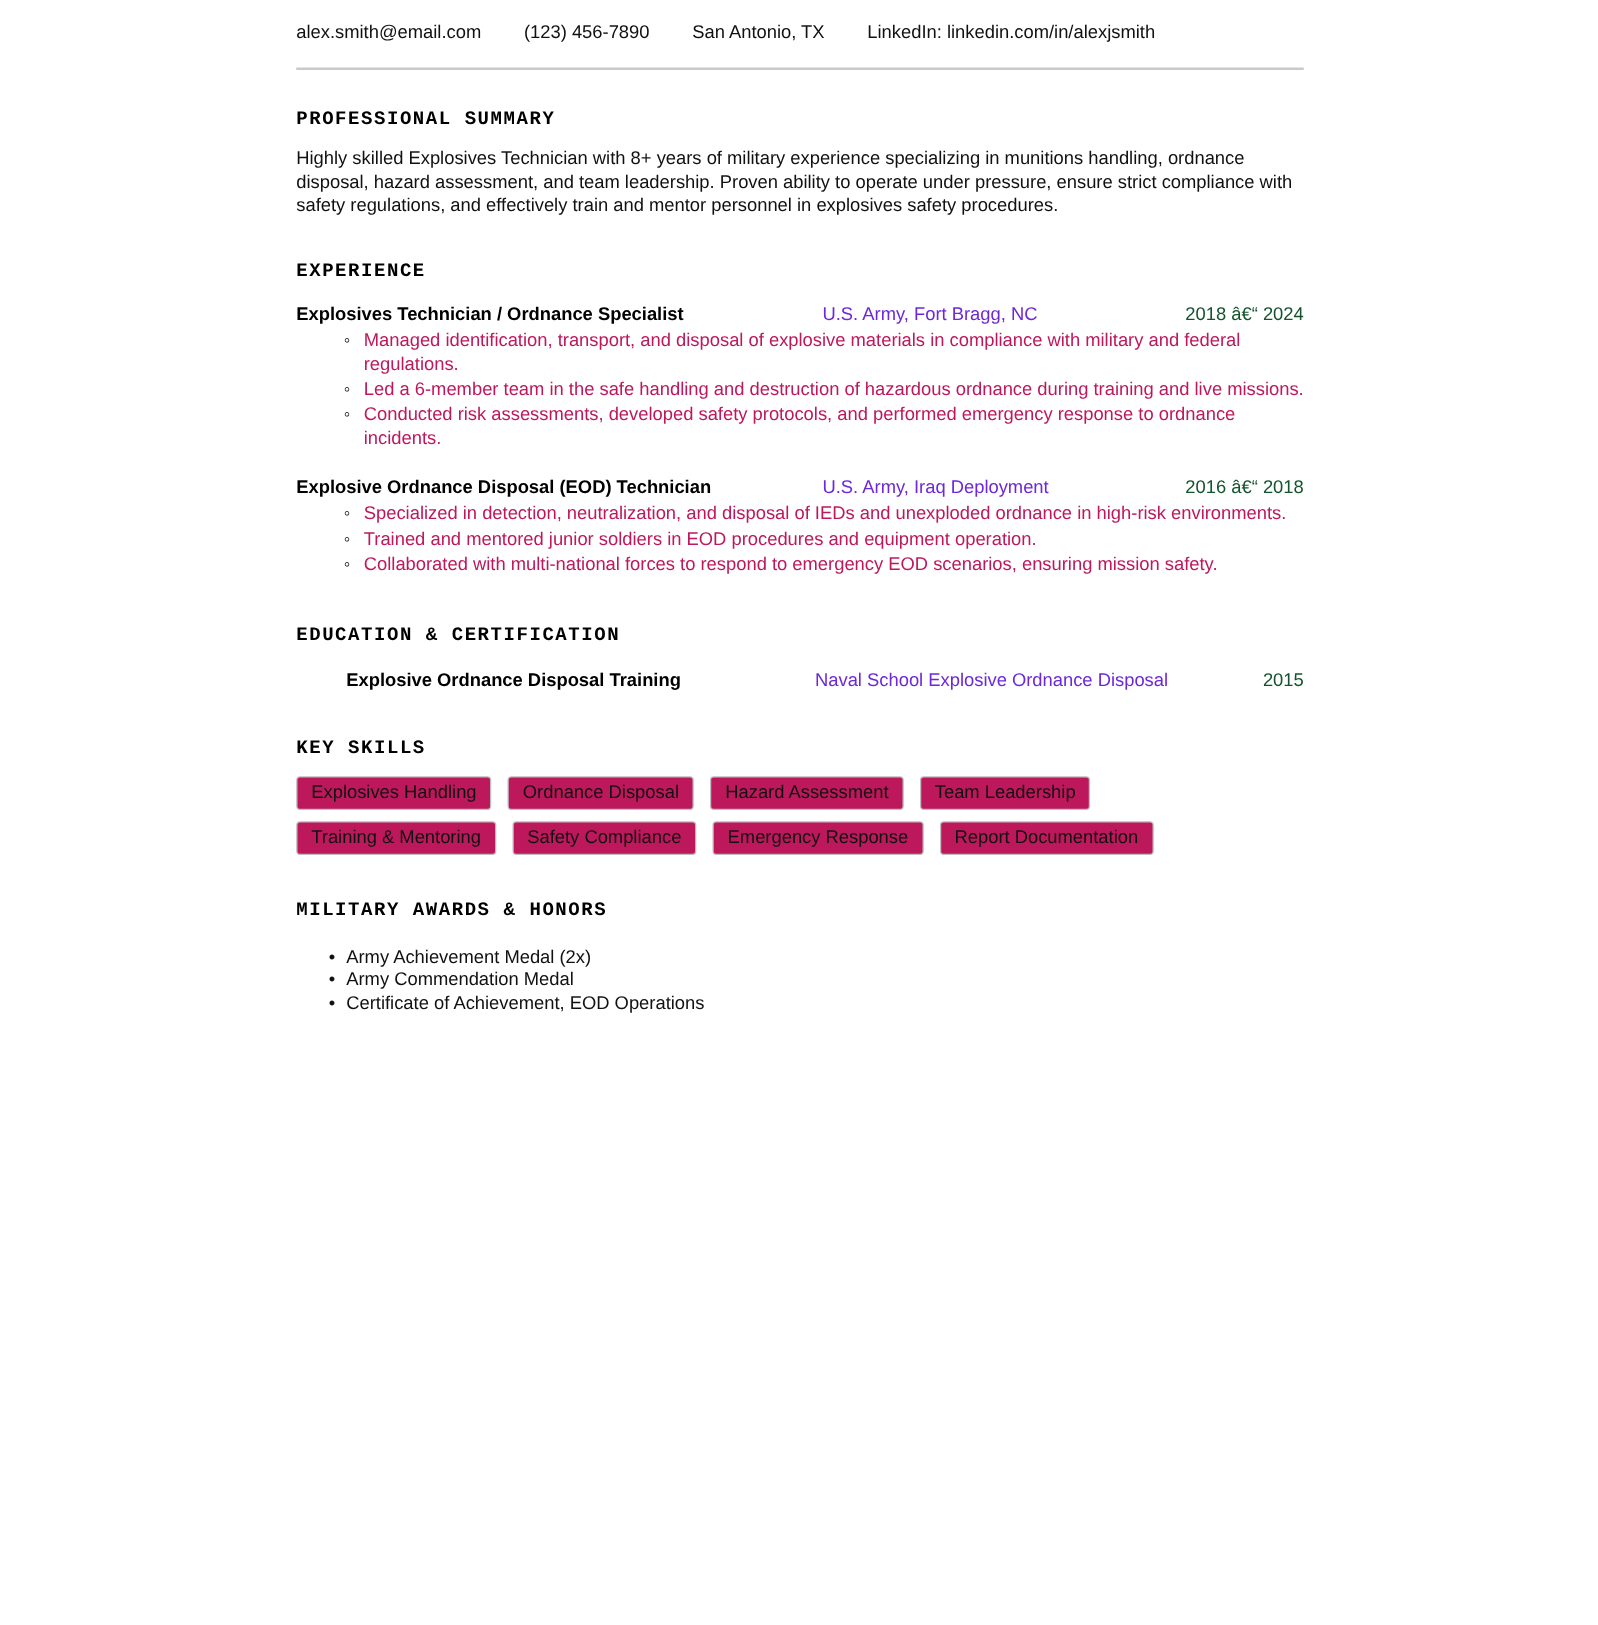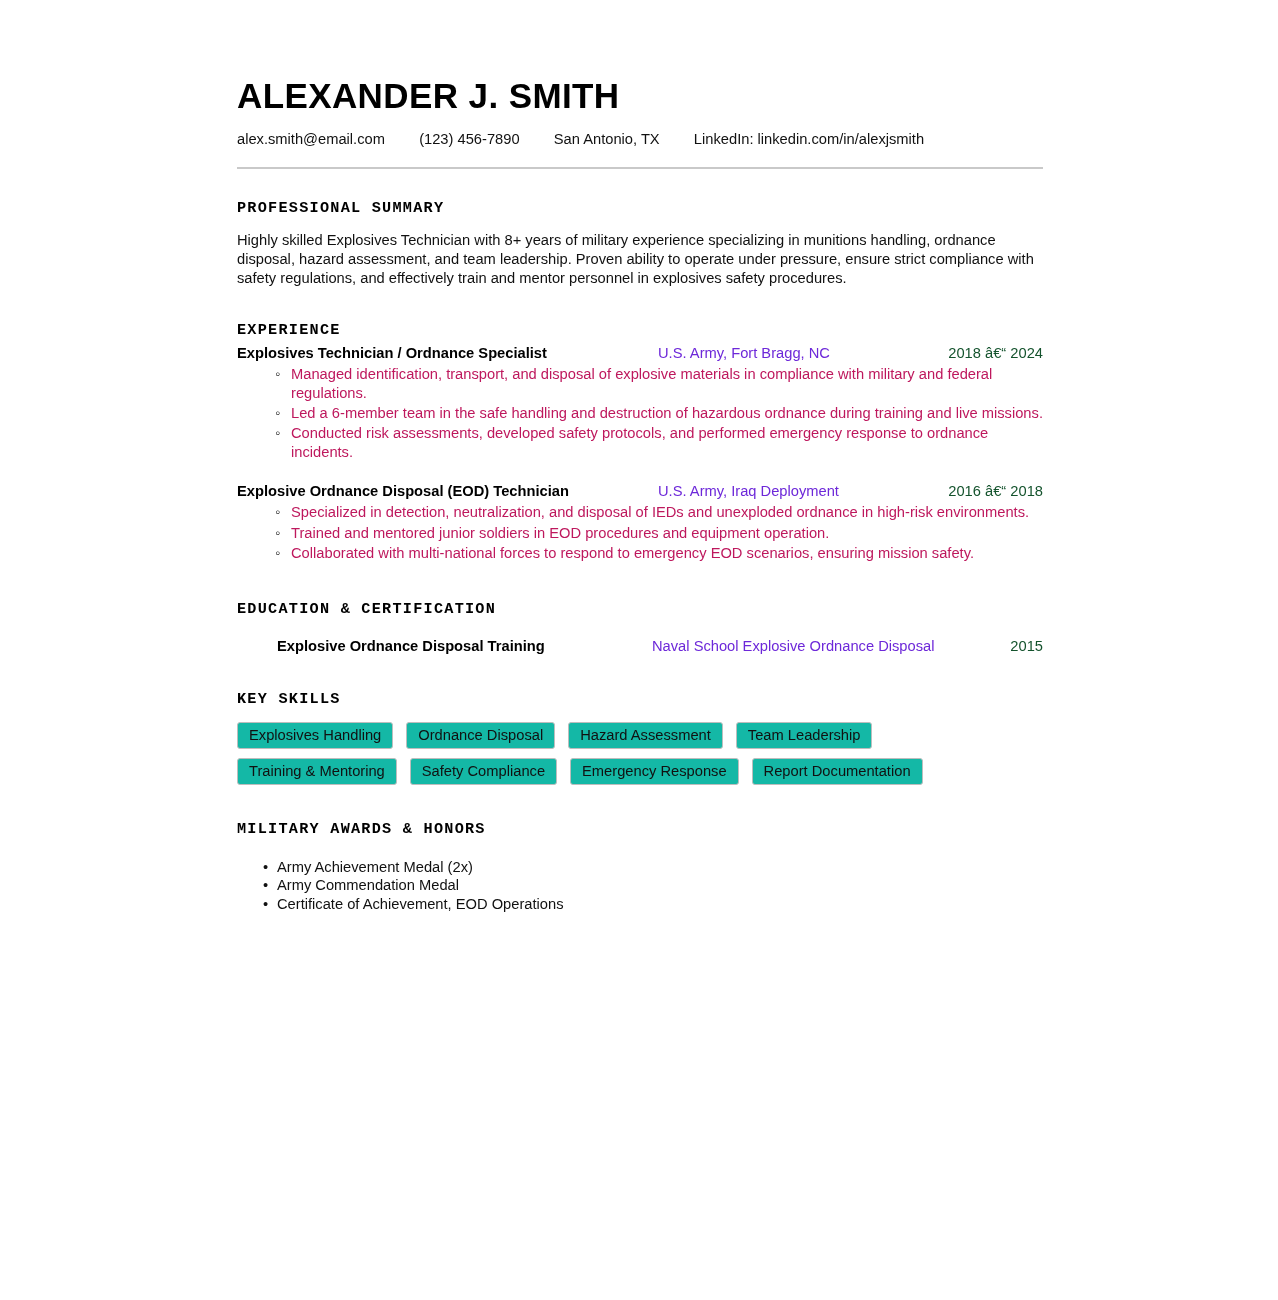--- a/index.html
+++ b/index.html
@@ -78,21 +78,21 @@
 
   .summary-text {
     margin: 14px 0 0 0;
     font-size: 14.7px;
     line-height: 1.32;
     color: #111;
     max-width: 800px;
   }
 
   
-  .entry { margin-top: 4px; }
+  .entry { margin-top: 16px; }
   .entry-head {
     position: relative;
     height: 20px;
     font-size: 14.7px;
     line-height: 20px;
   }
   .entry-role {
     position: absolute;
     left: 0;
     top: 0;
@@ -146,21 +146,21 @@
   .skills {
     margin-top: 14px;
     display: flex;
     flex-wrap: wrap;
     gap: 9px 13px;
     max-width: 760px;
   }
   .skill-tag {
     border: 1px solid #bdbdbd;
     border-radius: 3px;
-    background: #14b8a6;
+    background: #be185d;
     padding: 3px 11px 4px 11px;
     font-size: 14.7px;
     line-height: 18px;
     color: #111;
     white-space: nowrap;
   }
 
   
   .awards {
     margin: 20px 0 0 0;
@@ -183,21 +183,20 @@
     color: #111;
   }
 </style>
 </head>
 <body>
 
 <div class="page">
   <div class="resume">
 
     <div>
-      <h1 class="name">ALEXANDER J. SMITH</h1>
       <div class="contact">
         <span>alex.smith@email.com</span>
         <span class="sep"></span>
         <span>(123) 456-7890</span>
         <span class="sep"></span>
         <span>San Antonio, TX</span>
         <span class="sep"></span>
         <span>LinkedIn: linkedin.com/in/alexjsmith</span>
       </div>
       <hr class="hr">

